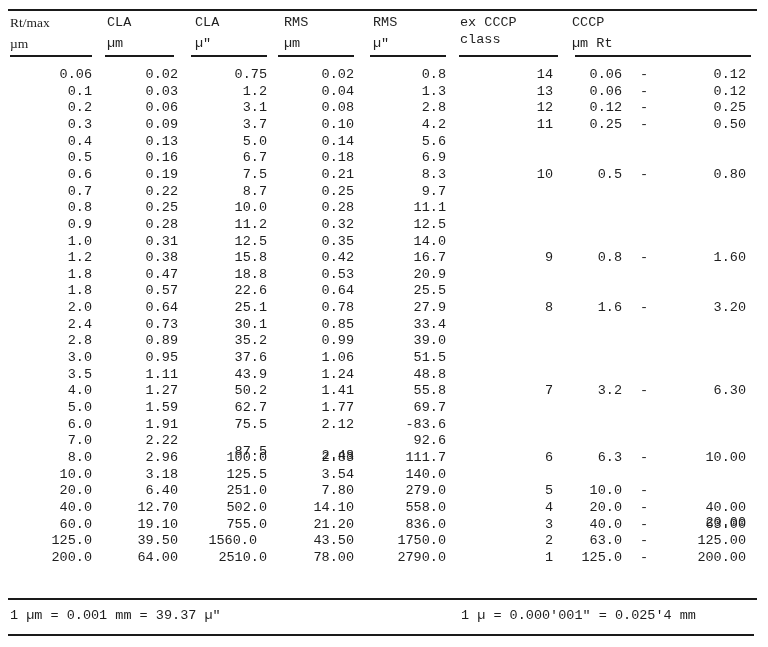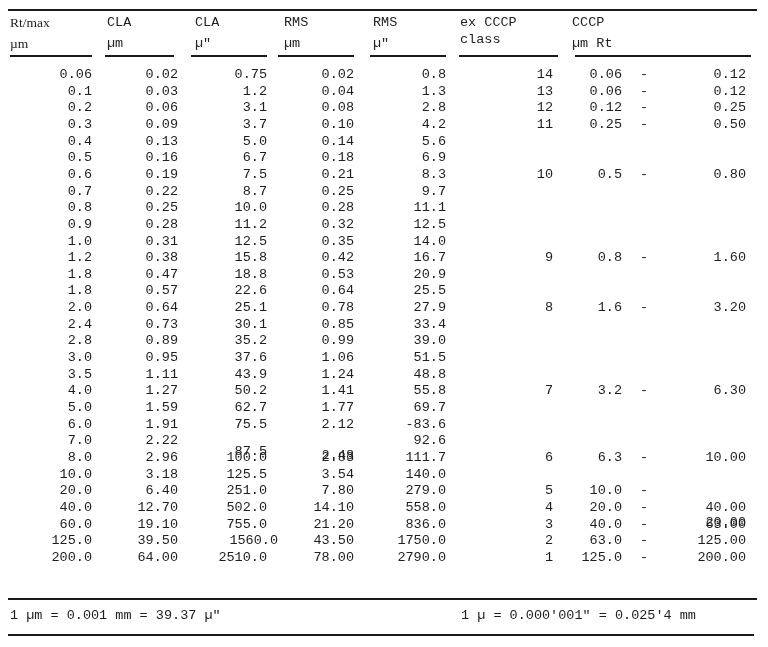--- a/index.html
+++ b/index.html
@@ -253,21 +253,21 @@
       <div>
         <div class="cell" style="top: 516.55px; right: 676px;">60.0</div>
         <div class="cell" style="top: 516.55px; right: 590px;">19.10</div>
         <div class="cell" style="top: 516.55px; right: 501px;">755.0</div>
         <div class="cell" style="top: 516.55px; right: 414px;">21.20</div>
         <div class="cell" style="top: 516.55px; right: 322px;">836.0</div>
       </div>
       <div>
         <div class="cell" style="top: 533.2px; right: 676px;">125.0</div>
         <div class="cell" style="top: 533.2px; right: 590px;">39.50</div>
-        <div class="cell" style="top: 533.2px; right: 490px;">1560.0</div>
+        <div class="cell" style="top: 533.2px; right: 511px;">1560.0</div>
         <div class="cell" style="top: 533.2px; right: 414px;">43.50</div>
         <div class="cell" style="top: 533.2px; right: 322px;">1750.0</div>
       </div>
       <div>
         <div class="cell" style="top: 549.85px; right: 676px;">200.0</div>
         <div class="cell" style="top: 549.85px; right: 590px;">64.00</div>
         <div class="cell" style="top: 549.85px; right: 501px;">2510.0</div>
         <div class="cell" style="top: 549.85px; right: 414px;">78.00</div>
         <div class="cell" style="top: 549.85px; right: 322px;">2790.0</div>
       </div>

